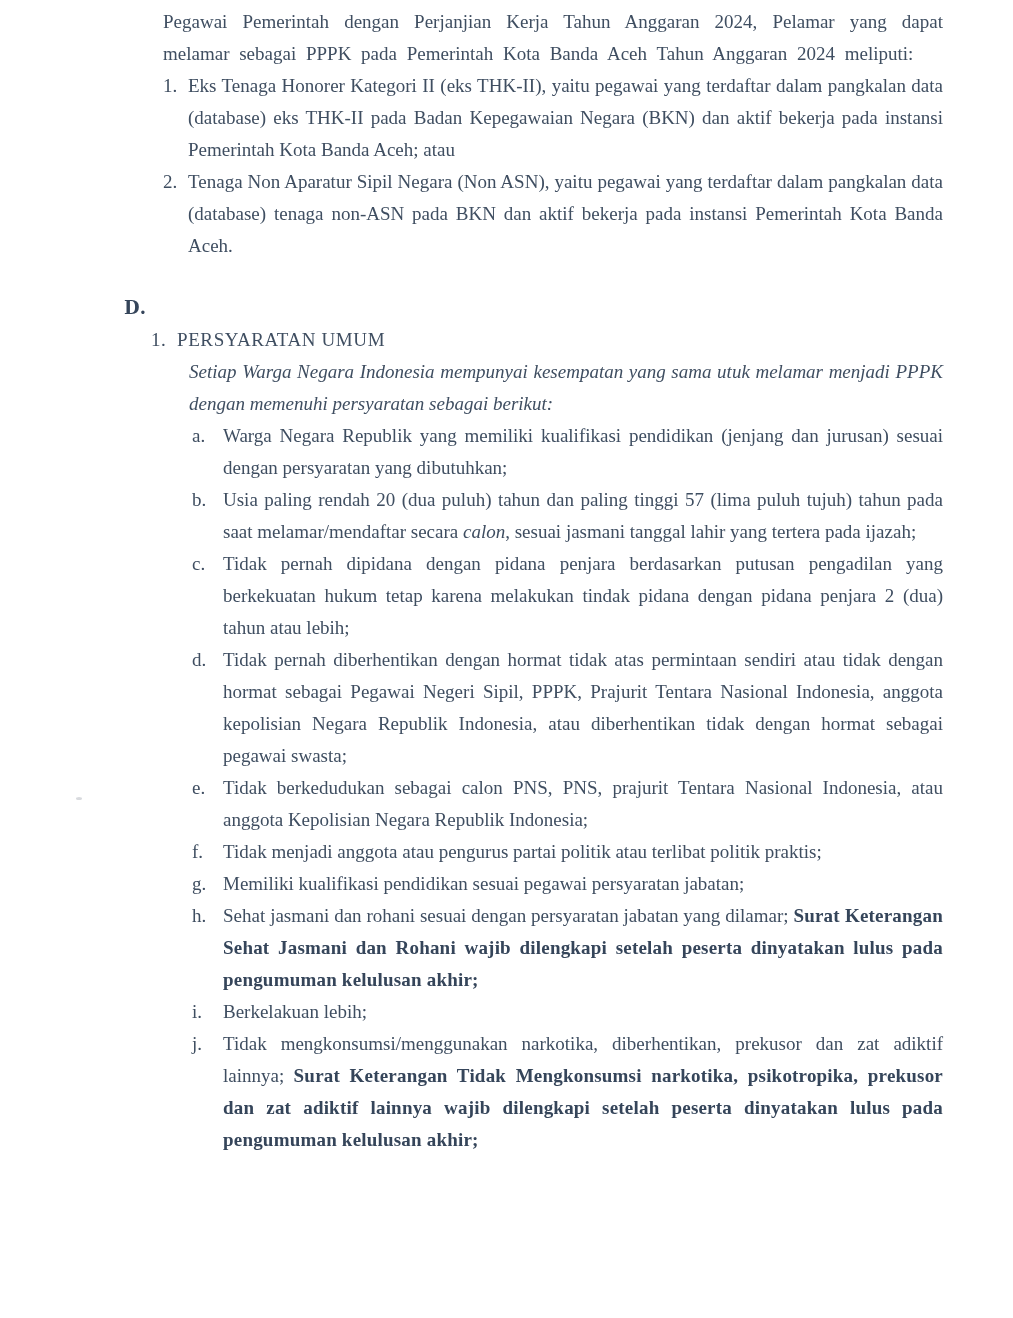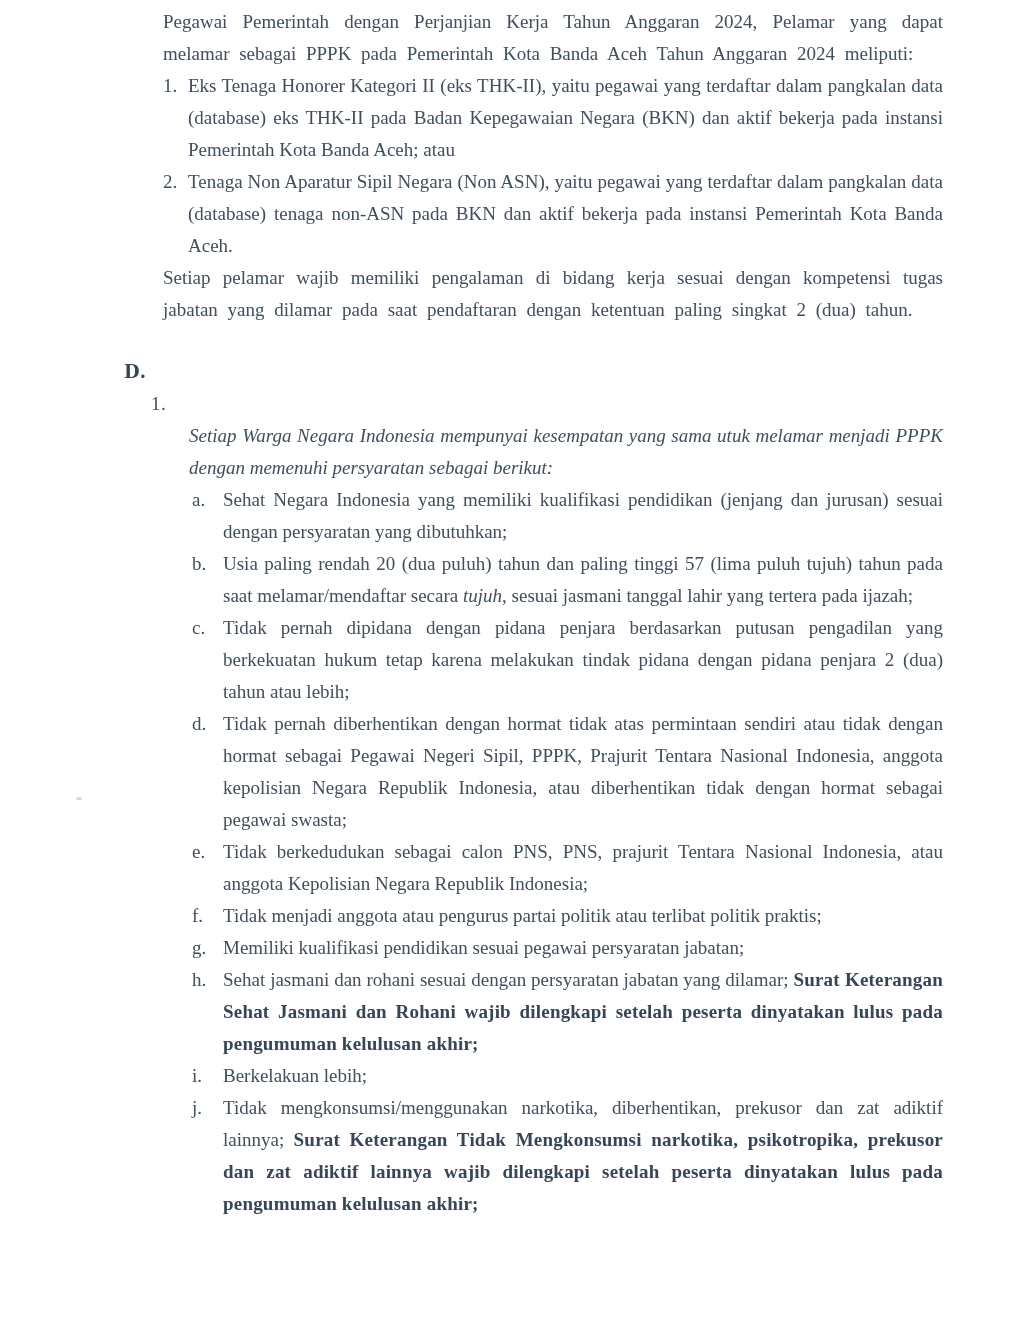--- a/index.html
+++ b/index.html
@@ -96,42 +96,42 @@
           <span class="marker">1.</span>
           <div class="item-text"><span class="seg-n">Eks Tenaga Honorer Kategori II (eks THK-II), yaitu pegawai yang terdaftar dalam pangkalan data (database) eks THK-II pada Badan Kepegawaian Negara (BKN) dan aktif bekerja pada instansi Pemerintah Kota Banda Aceh; atau</span></div>
         </div>
 
         <div class="list-row">
           <span class="marker">2.</span>
           <div class="item-text"><span class="seg-n">Tenaga Non Aparatur Sipil Negara (Non ASN), yaitu pegawai yang terdaftar dalam pangkalan data (database) tenaga non-ASN pada BKN dan aktif bekerja pada instansi Pemerintah Kota Banda Aceh.</span></div>
         </div>
       </div>
 
-    <p class="para para-1 para-wide">Setiap pelamar wajib memiliki pengalaman di bidang kerja sesuai dengan kompetensi tugas jabatan yang dilamar pada saat pendaftaran dengan ketentuan paling singkat 2 (dua) tahun.</p>
 
     <div class="section-head">
       <span class="marker">D.</span>
     </div>
 
     <div class="sub-head">
       <span class="marker">1.</span>
+      <span>PERSYARATAN UMUM</span>
     </div>
 
     <p class="para para-2">Setiap Warga Negara Indonesia mempunyai kesempatan yang sama utuk melamar menjadi PPPK dengan memenuhi persyaratan sebagai berikut:</p>
 
     <div class="letter-list">
 
         <div class="list-row">
           <span class="marker">a.</span>
-          <div class="item-text"><span class="seg-n">Sehat Negara Indonesia yang memiliki kualifikasi pendidikan (jenjang dan jurusan) sesuai dengan persyaratan yang dibutuhkan;</span></div>
+          <div class="item-text"><span class="seg-n">Warga Negara Republik yang memiliki kualifikasi pendidikan (jenjang dan jurusan) sesuai dengan persyaratan yang dibutuhkan;</span></div>
         </div>
 
         <div class="list-row">
           <span class="marker">b.</span>
-          <div class="item-text"><span class="seg-n">Usia paling rendah 20 (dua puluh) tahun dan paling tinggi 57 (lima puluh tujuh) tahun pada saat melamar/mendaftar secara </span><span class="seg-i">tujuh</span><span class="seg-n">, sesuai jasmani tanggal lahir yang tertera pada ijazah;</span></div>
+          <div class="item-text"><span class="seg-n">Usia paling rendah 20 (dua puluh) tahun dan paling tinggi 57 (lima puluh tujuh) tahun pada saat melamar/mendaftar secara </span><span class="seg-i">calon</span><span class="seg-n">, sesuai jasmani tanggal lahir yang tertera pada ijazah;</span></div>
         </div>
 
         <div class="list-row">
           <span class="marker">c.</span>
           <div class="item-text"><span class="seg-n">Tidak pernah dipidana dengan pidana penjara berdasarkan putusan pengadilan yang berkekuatan hukum tetap karena melakukan tindak pidana dengan pidana penjara 2 (dua) tahun atau lebih;</span></div>
         </div>
 
         <div class="list-row">
           <span class="marker">d.</span>
           <div class="item-text"><span class="seg-n">Tidak pernah diberhentikan dengan hormat tidak atas permintaan sendiri atau tidak dengan hormat sebagai Pegawai Negeri Sipil, PPPK, Prajurit Tentara Nasional Indonesia, anggota kepolisian Negara Republik Indonesia, atau diberhentikan tidak dengan hormat sebagai pegawai swasta;</span></div>

